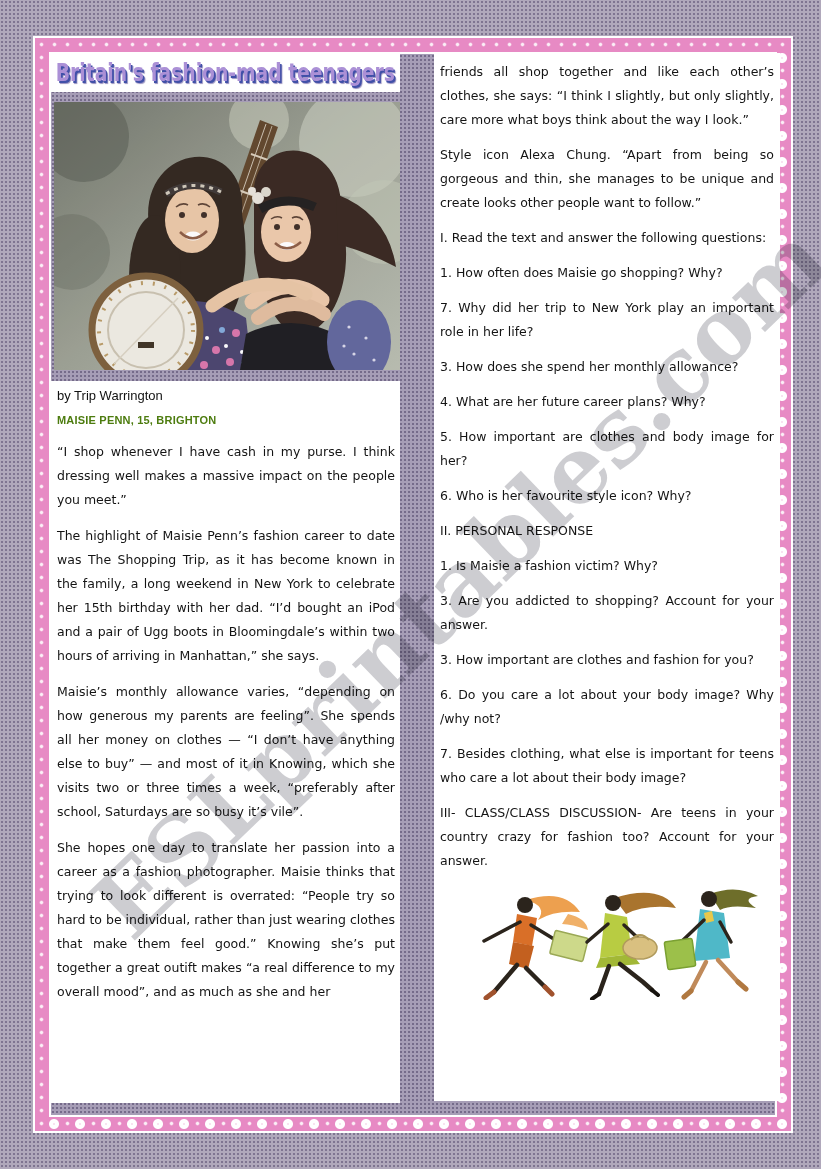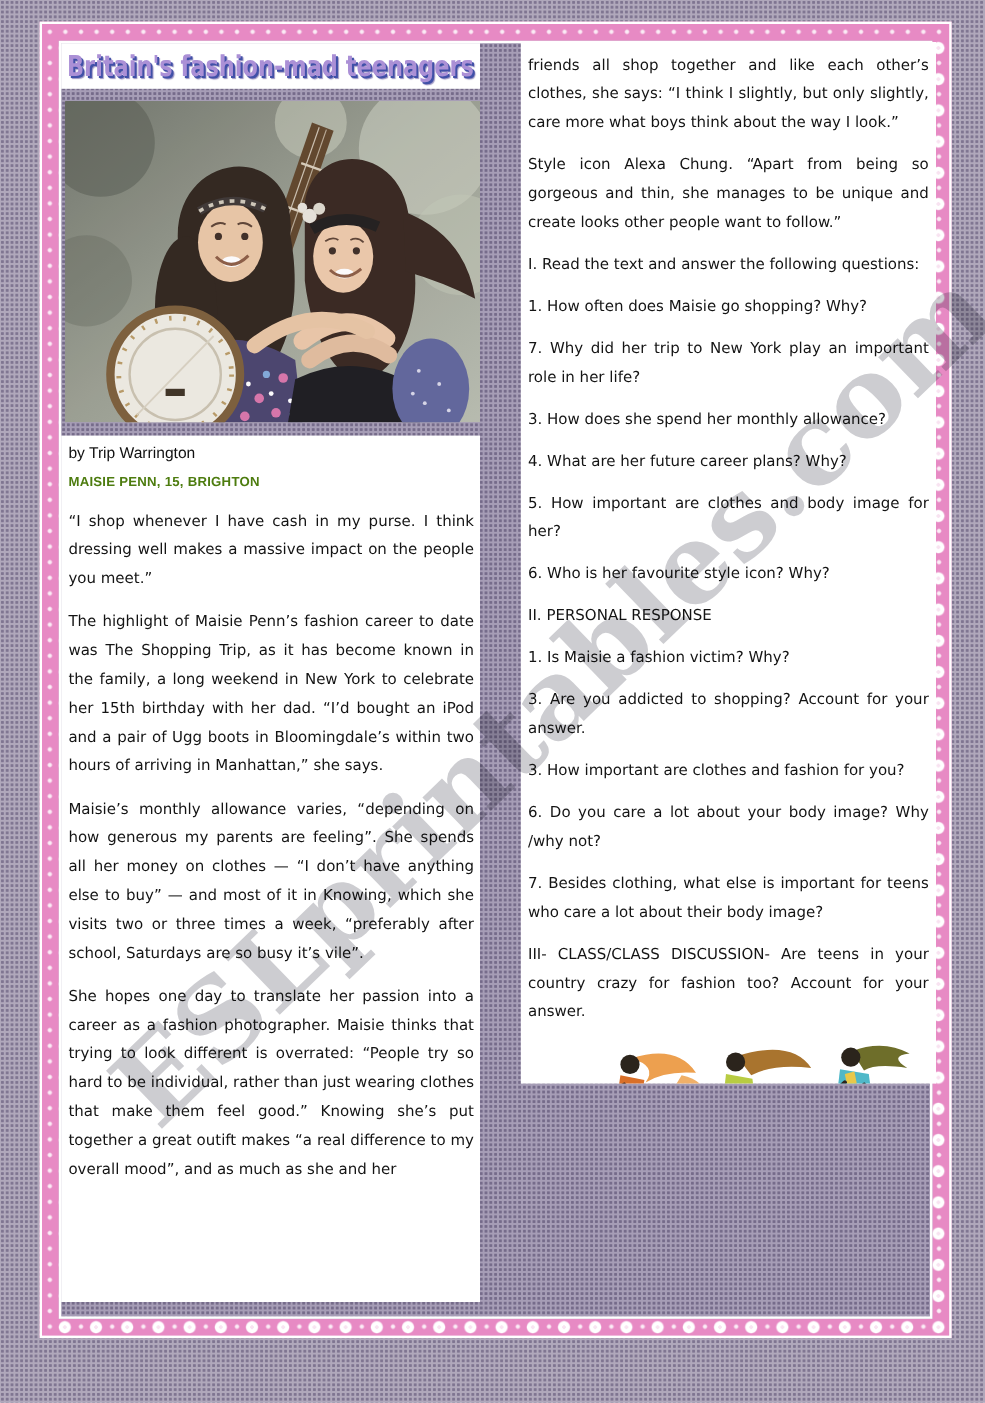--- a/index.html
+++ b/index.html
@@ -4,21 +4,21 @@
 <style>
   html,body{margin:0;padding:0;}
   body{
     width:821px;height:1169px;position:relative;overflow:hidden;
     background-color:#b0a8bb;
     background-image:radial-gradient(#7f7591 1.1px, transparent 1.4px);
     background-size:4px 4px;
     font-family:"DejaVu Sans",sans-serif;
   }
   .frame{
-    position:absolute;left:33px;top:18px;width:760px;height:1097px;
+    position:absolute;left:33px;top:36px;width:760px;height:1097px;
     box-sizing:border-box;border:2px solid #ffffff;padding:14px;
     background-color:#e78ac4;
     background-image:
       radial-gradient(circle, #f8e3f1 0 1.5px, #ffffff 1.5px 4.5px, rgba(255,255,255,0) 5.5px),
       radial-gradient(circle, rgba(255,255,255,.85) 0 1.1px, rgba(255,255,255,0) 2.4px);
     background-size:26px 26px,13px 13px;
     background-position:6px 7px,0 0;
   }
   .inner{
     position:relative;width:100%;height:100%;box-sizing:border-box;
@@ -37,21 +37,21 @@
     text-shadow:2px 2px 0 #4050a8, 3px 3px 1px #9a93c0;
     transform:scaleX(.78);transform-origin:center;
   }
   .photo-box{position:absolute;left:3px;top:48px;width:346px;height:268px;overflow:hidden;}
   .photo-box svg{display:block;}
   .left-text-box{
     position:absolute;left:0;top:327px;width:349px;height:722px;background:#fff;
     box-sizing:border-box;padding:5px 5px 0 6px;overflow:hidden;
   }
   .right-box{
-    position:absolute;left:383px;top:-1px;width:346px;height:868px;background:#fff;
+    position:absolute;left:383px;top:-1px;width:346px;height:1048px;background:#fff;
     box-sizing:border-box;padding:7px 6px 0 6px;overflow:hidden;
   }
   .byline{font-family:"Liberation Sans",sans-serif;font-size:13px;color:#111;margin:2px 0 11px;}
   .subhead{font-family:"Liberation Sans",sans-serif;font-weight:bold;font-size:11px;color:#4d7c0f;margin:0 0 14px;letter-spacing:.2px;}
   .body{font-size:12.5px;line-height:24px;color:#141414;margin:0 0 12px;}
   .rt .body{margin:0 0 11px;}
   .j{text-align:justify;}
   .bold{font-weight:normal;}
   .girls{margin:4px 0 0 28px;}
   .watermark{

